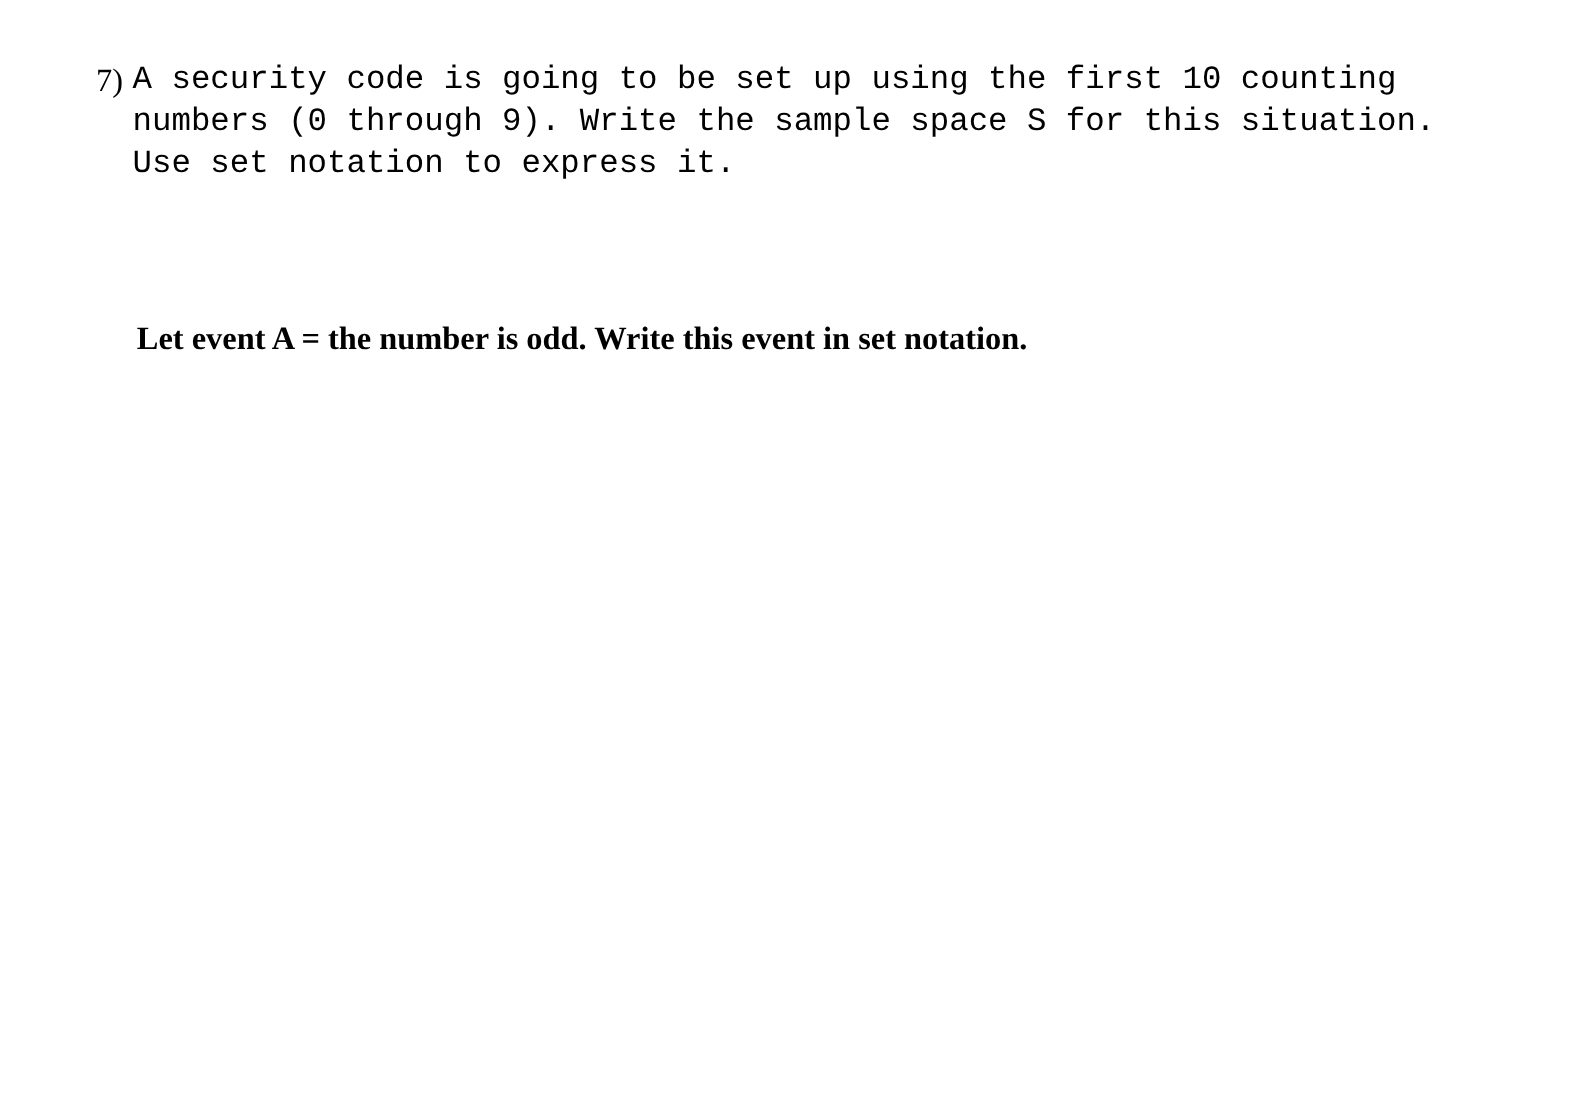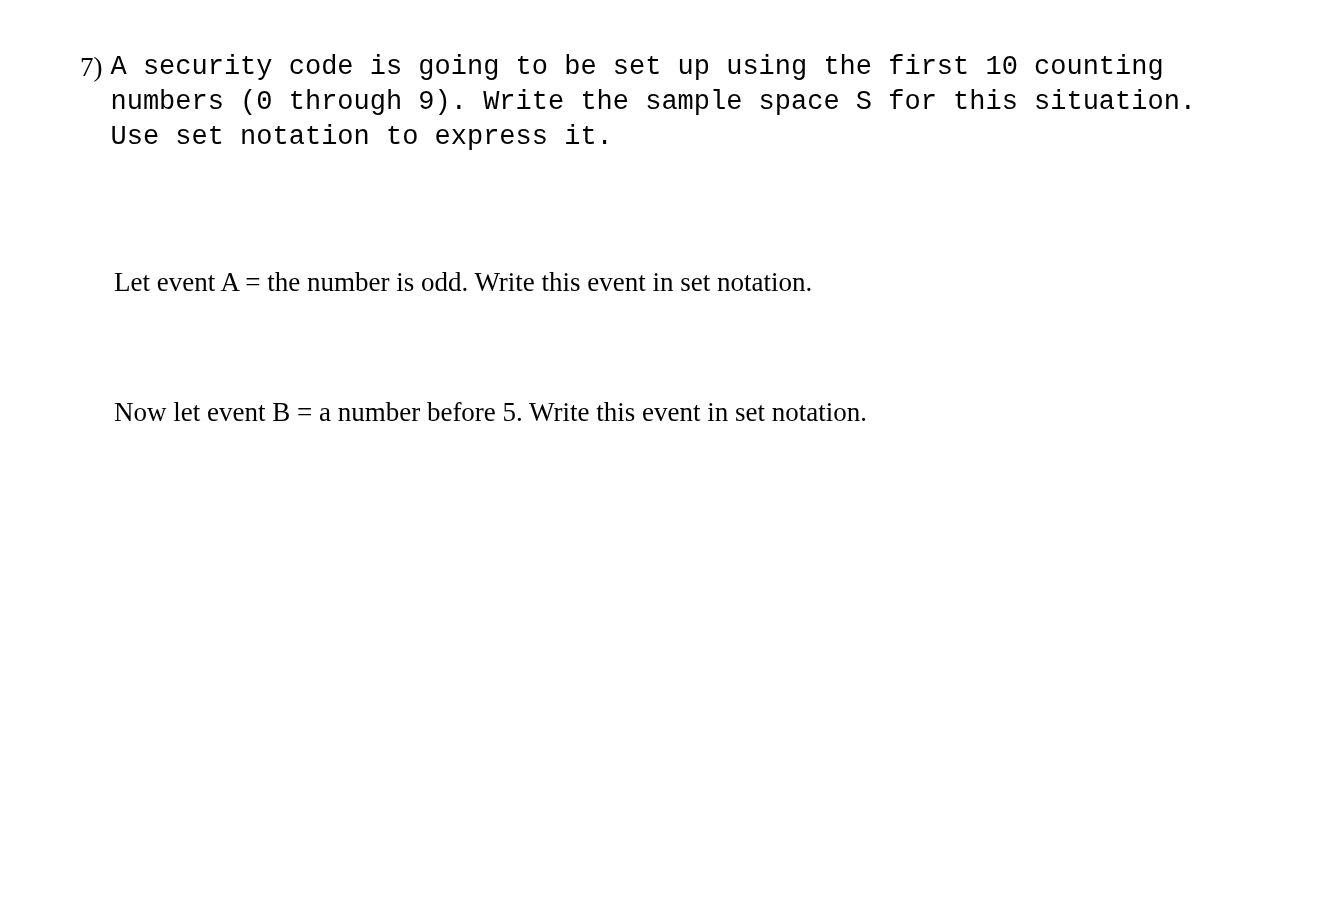--- a/index.html
+++ b/index.html
@@ -28,35 +28,35 @@
     .q-text {
       flex: 1;
       font-family: Liberation Mono, monospace;
     }
     .sub {
       padding-left: 34px;
       margin-bottom: 100px;
     }
     .sub.tight {
       margin-bottom: 95px;
+      font-weight: bold;
     }
     .sub.last {
       margin-bottom: 0;
     }
   </style>
 </head>
 <body>
 
 <div class="page">
 
   <div class="question-header">
     <div class="q-number">7)</div>
     <div class="q-text">A security code is going to be set up using the first 10 counting numbers (0 through 9). Write the sample space S for this situation.  Use set notation to express it.</div>
   </div>
 
   <div class="sub tight">Let event A = the number is odd.  Write this event in set notation.</div>
 
 
-  <div class="sub tight">Now let event B = a number before 5.  Write this event in set notation.</div>
 
 
 
 </div>
 
 </body></html>

